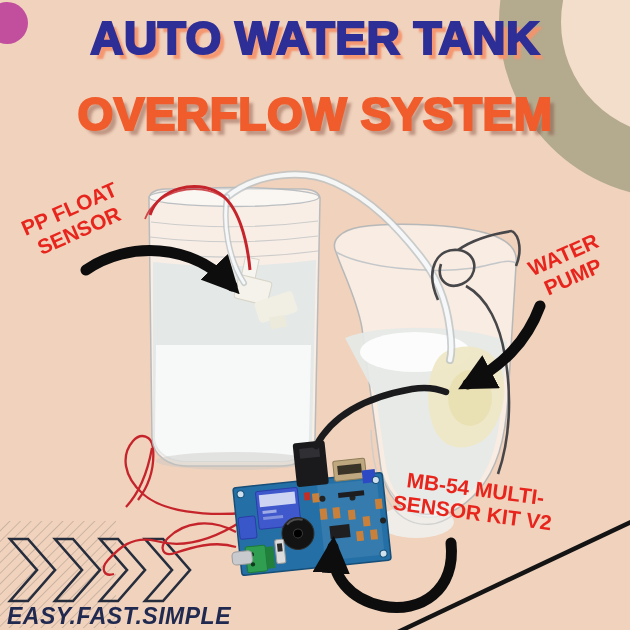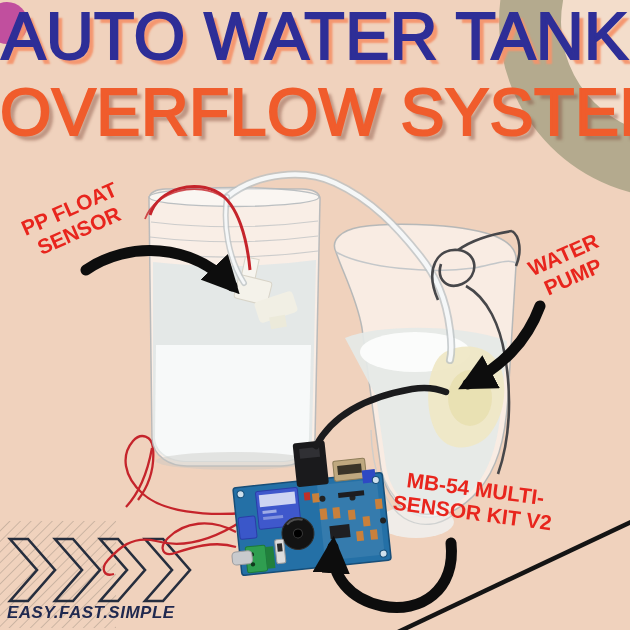--- a/index.html
+++ b/index.html
@@ -12,39 +12,39 @@
     position:absolute;left:499px;top:-154px;width:228px;height:228px;
     border:62px solid #b4aa8e;border-radius:50%;background:#f3ddcb;z-index:1;
   }
   .pink-dot{
     position:absolute;left:-14px;top:2px;width:42px;height:42px;
     border-radius:50%;background:#c14f9e;z-index:1;
   }
   
   .title{
     position:absolute;left:0;width:630px;text-align:center;z-index:5;
-    font-weight:400;font-size:66px;line-height:1;letter-spacing:.5px;
-    -webkit-text-stroke-width:2.2px;white-space:nowrap;
+    font-weight:700;font-size:46px;line-height:1;letter-spacing:.5px;
+    -webkit-text-stroke-width:2.2px;white-space:nowrap;margin-top:12px;
   }
   .title-1{top:3px;color:#2e2e97;text-shadow:5px 5px 2px rgba(244,148,108,.95);}
   .title-2{top:79px;color:#f05c2c;text-shadow:5px 5px 3px rgba(130,75,60,.45);}
   
   .scene{position:absolute;left:0;top:0;z-index:2;}
   
   .red-label{
     position:absolute;z-index:6;color:#e8251d;font-weight:bold;
     text-align:center;line-height:1.12;white-space:nowrap;
   }
   .label-float{left:-6px;top:196px;width:160px;font-size:21px;transform:rotate(-24deg);}
   .label-pump{left:508px;top:242px;width:120px;font-size:21px;transform:rotate(-24deg);}
   .label-kit{left:384px;top:477px;width:180px;font-size:21px;transform:rotate(7.5deg);}
   
   .tagline{
     position:absolute;left:7px;top:603px;z-index:6;color:#20294f;
-    font-size:17px;font-weight:bold;font-style:italic;letter-spacing:.5px;
+    font-size:23px;font-weight:bold;font-style:italic;letter-spacing:.5px;
   }
 </style>
 </head>
 <body>
 
 <div class="canvas">
 
   <div class="ring"></div>
   <div class="pink-dot"></div>
 

